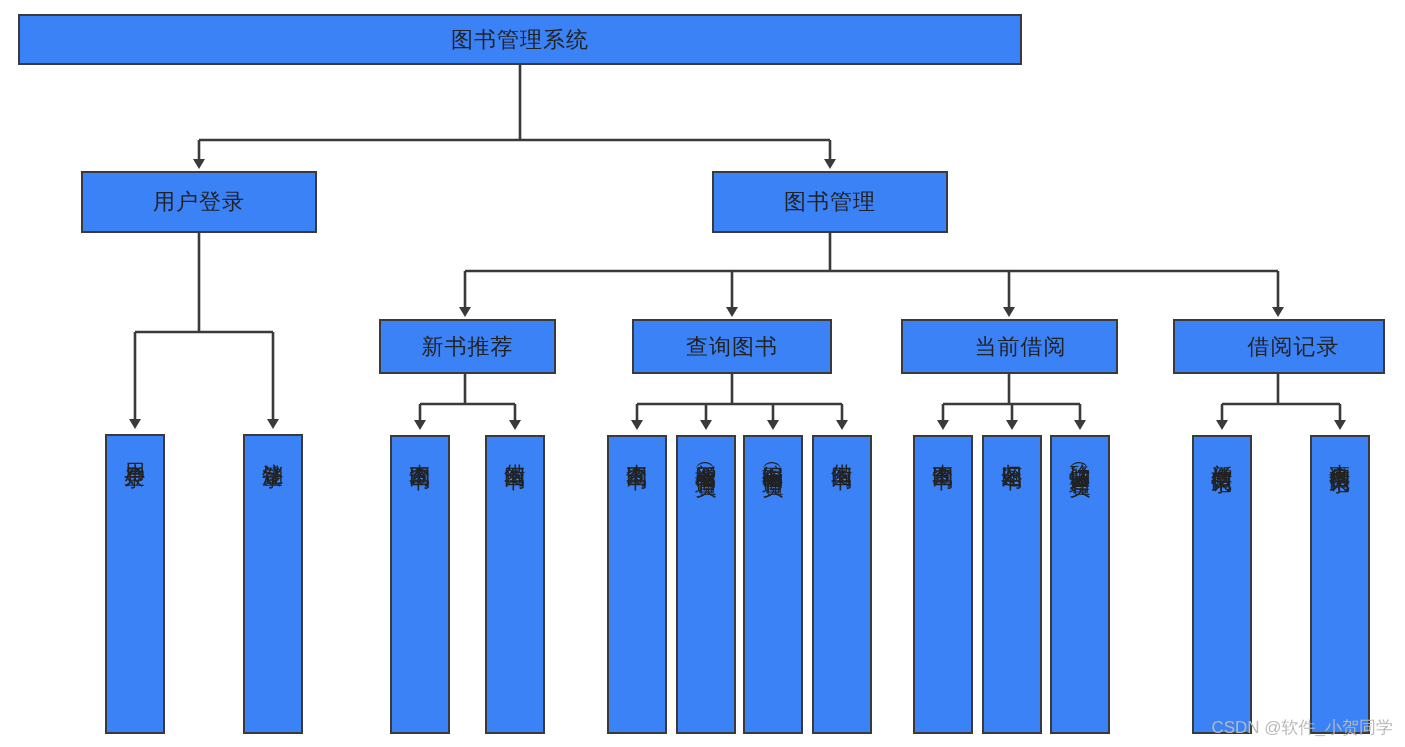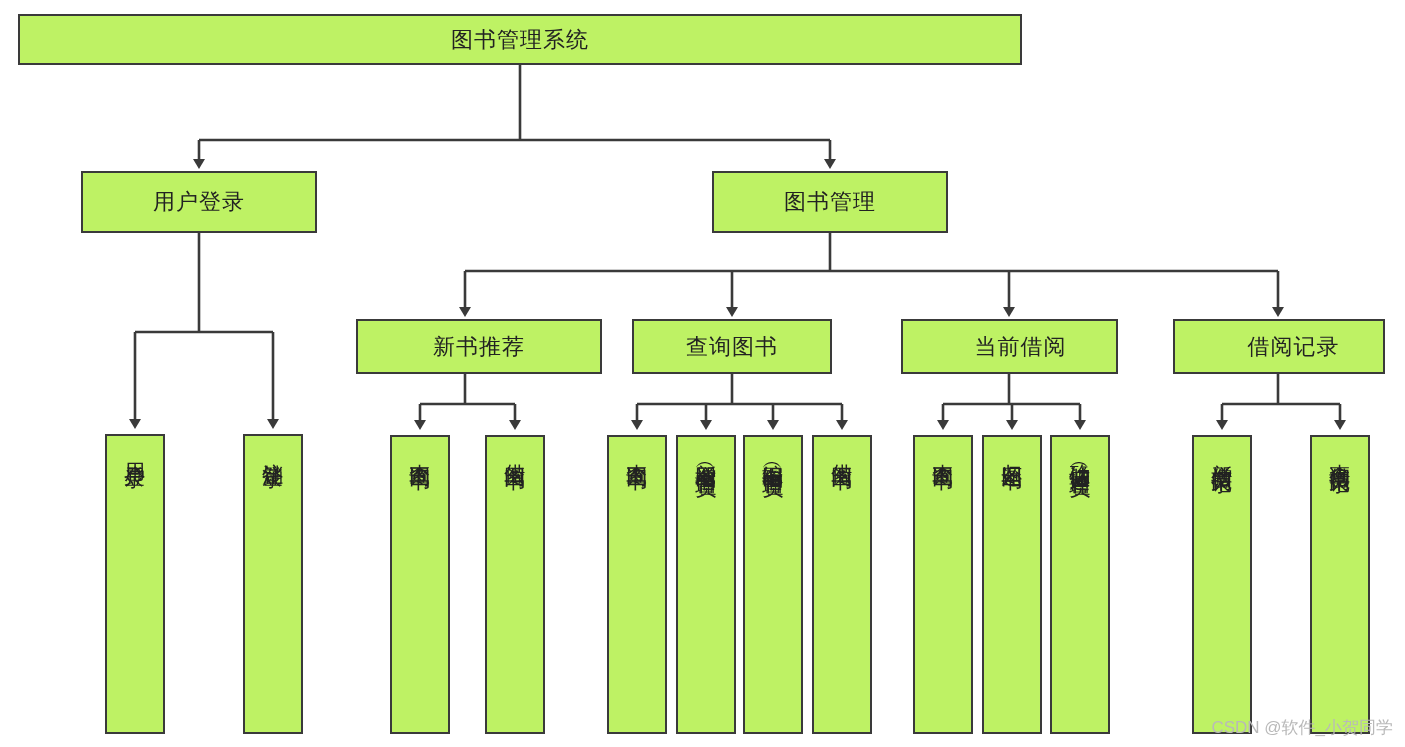--- a/index.html
+++ b/index.html
@@ -22,21 +22,21 @@
   svg.layer {
     position: absolute;
     top: 0;
     left: 0;
     width: 1405px;
     height: 747px;
   }
   .node-box {
     position: absolute;
     box-sizing: border-box;
-    background: #bef264;
+    background: #3b82f6;
     border: 2.5px solid #3a3a3a;
     display: flex;
     align-items: center;
     justify-content: center;
   }
   .node-box.root { border-width: 2.5px; }
   .node-label-h {
     font-size: 22px;
     color: #222222;
     letter-spacing: 1px;
@@ -127,21 +127,21 @@
     <span class="node-label-h">图书管理系统</span>
   </div>
 
   <div class="node-box" style="left:81px; top:171px; width:236px; height:62px;">
     <span class="node-label-h">用户登录</span>
   </div>
   <div class="node-box" style="left:712px; top:171px; width:236px; height:62px;text-align:center;">
     <span class="node-label-h">图书管理</span>
   </div>
 
-  <div class="node-box" style="left:356px; top:319px; width:246px; height:55px;">
+  <div class="node-box" style="left:379px; top:319px; width:177px; height:55px;">
     <span class="node-label-h">新书推荐</span>
   </div>
   <div class="node-box" style="left:632px; top:319px; width:200px; height:55px;">
     <span class="node-label-h">查询图书</span>
   </div>
   <div class="node-box" style="left:901px; top:319px; width:217px; height:55px;padding-left:22px;">
     <span class="node-label-h">当前借阅</span>
   </div>
   <div class="node-box" style="left:1173px; top:319px; width:212px; height:55px;padding-left:29px;">
     <span class="node-label-h">借阅记录</span>

